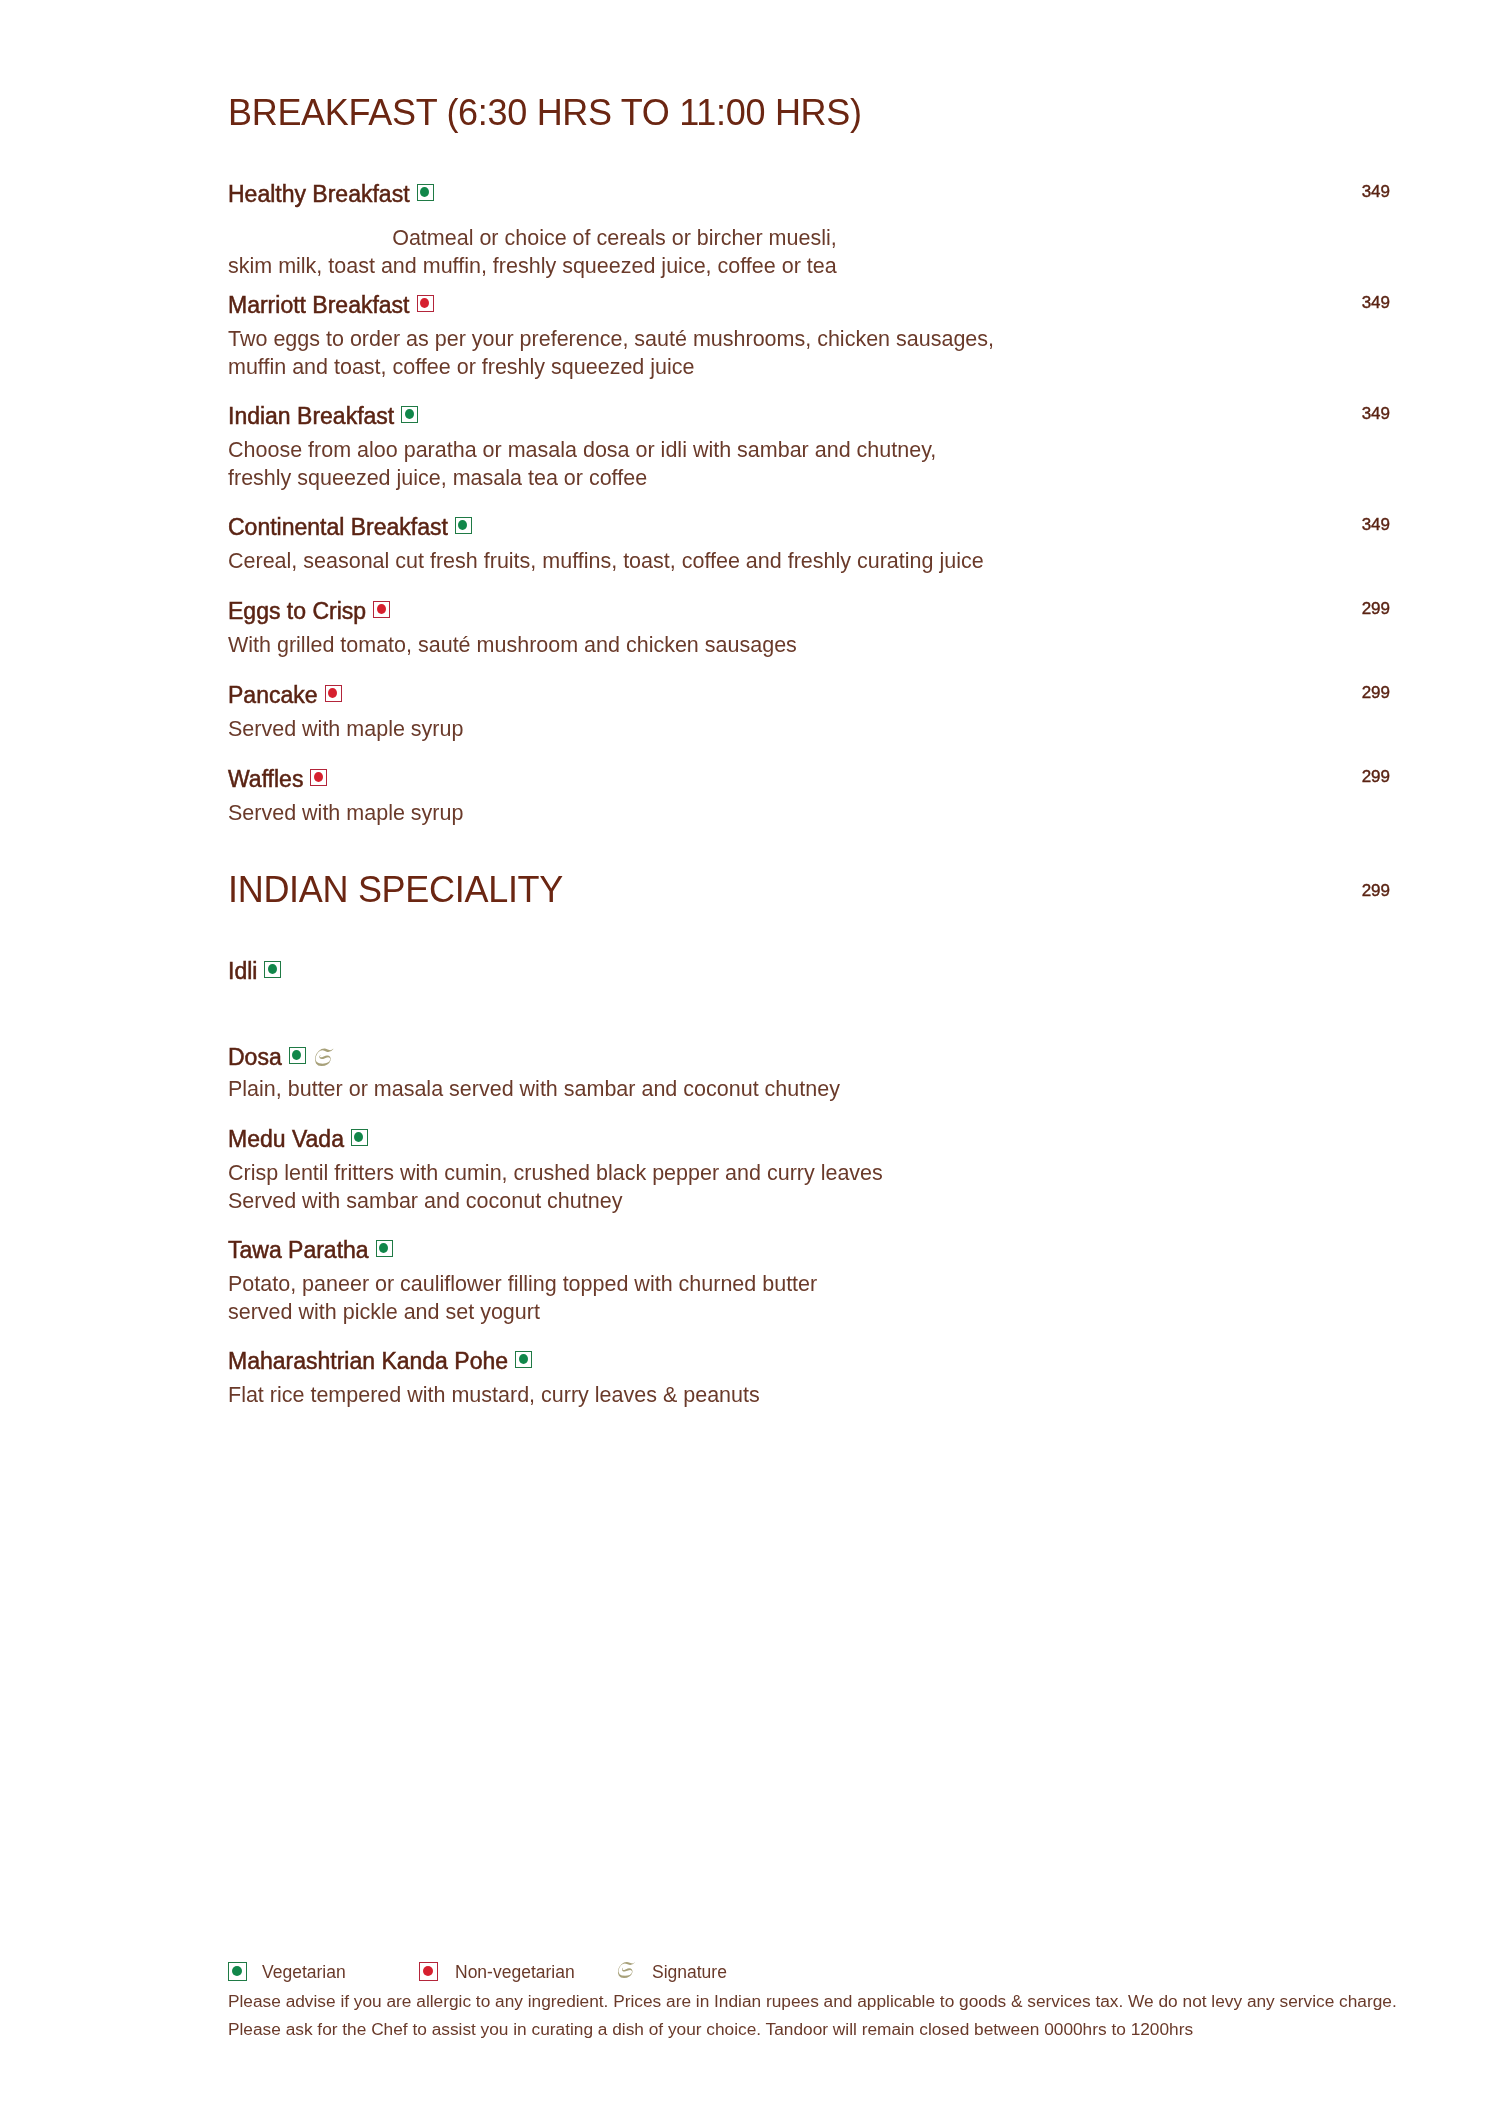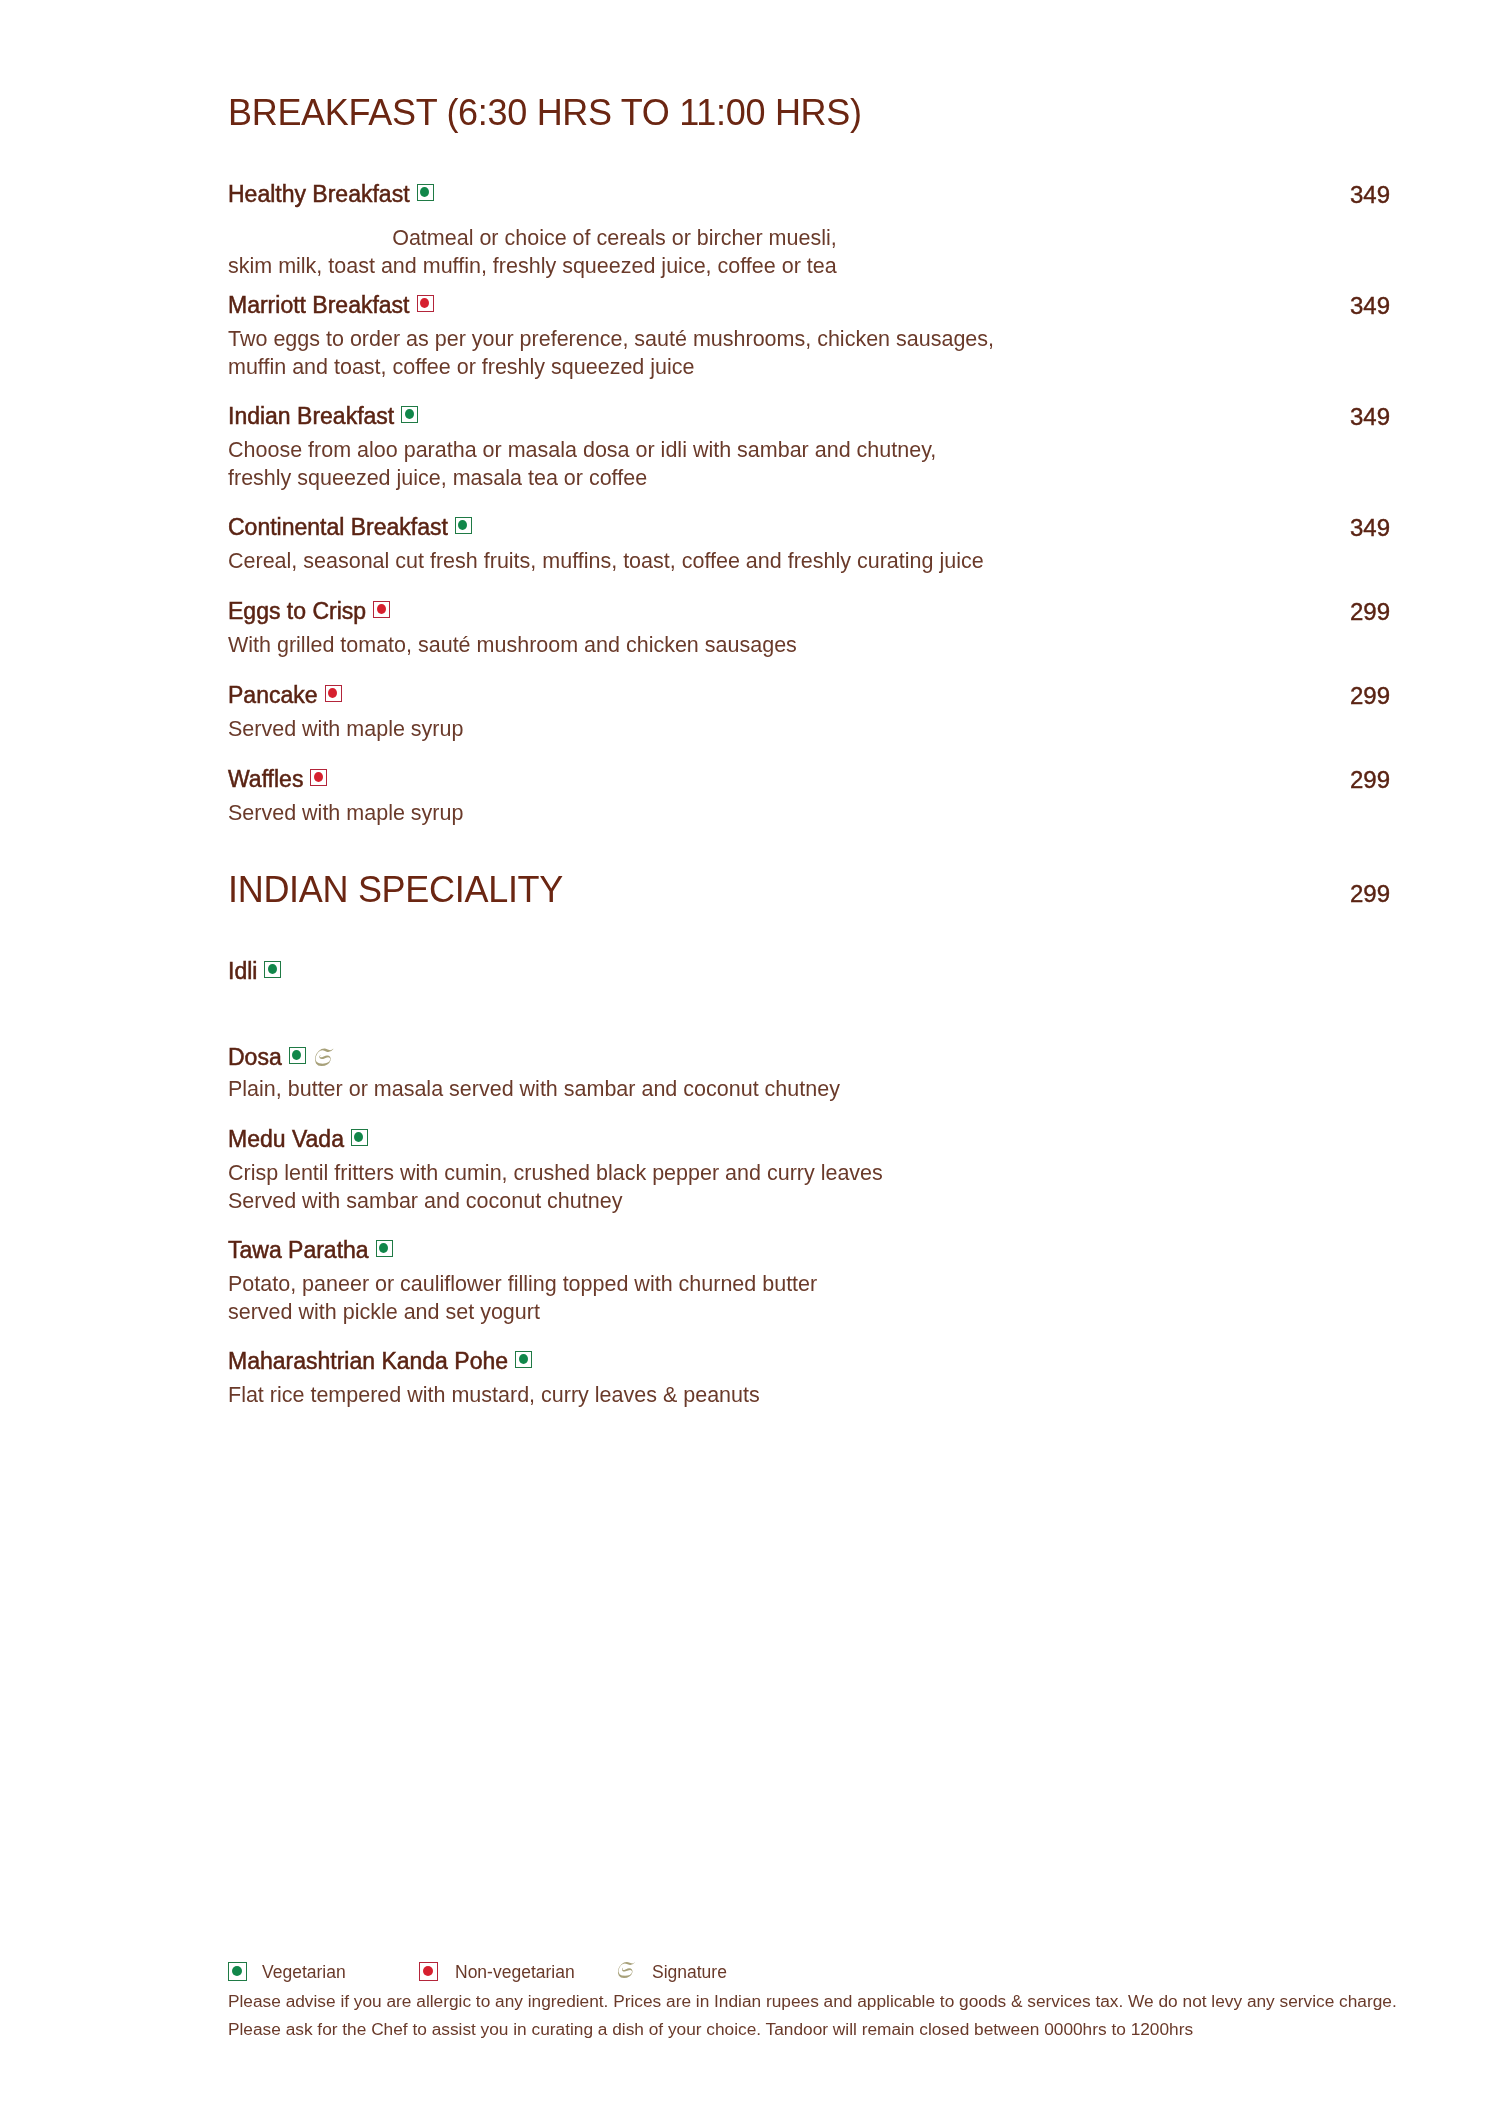--- a/index.html
+++ b/index.html
@@ -6,21 +6,21 @@
   body { width: 1501px; height: 2122px; position: relative; overflow: hidden;
          font-family: "Liberation Sans", sans-serif; color: #5c2a18; }
   .page { position: absolute; left: 0; top: 0; width: 1501px; height: 1568px; }
   .section-title { position: absolute; left: 228px; margin: 0; font-weight: normal;
          font-size: 36px; letter-spacing: -0.3px; color: #6b2612; line-height: 1; }
   .item-name-row { position: absolute; left: 228px; display: flex; align-items: center;
          font-size: 23px; color: #5a2313; line-height: 1; }
   .item-name { font-weight: normal; -webkit-text-stroke: 0.5px #5a2313; }
   .desc { position: absolute; left: 228px; font-size: 21.5px; color: #6a3a2a;
          line-height: 28px; white-space: pre-line; font-weight: normal; }
-  .price { position: absolute; right: 111px; font-size: 24px; color: #5a2313;
+  .price { position: absolute; right: 111px; font-size: 17px; color: #5a2313;
          -webkit-text-stroke: 0.4px #5a2313; line-height: 1; text-align: left; }
   .mark { display: inline-block; width: 17px; height: 17px; box-sizing: border-box;
          border: 1.6px solid; margin-left: 7px; position: relative; top: -2px; background: #fff; }
   .mark::after { content: ""; position: absolute; left: 2.5px; top: 2px; width: 9px; height: 10px;
          border-radius: 50%; }
   .mark.veg { border-color: #1f7a45; }
   .mark.veg::after { background: #11874a; }
   .mark.nonveg { border-color: #b3253a; }
   .mark.nonveg::after { background: #d6202f; }
   .sig { display: inline-block; margin-left: 6px; font-family: "DejaVu Serif", serif;

